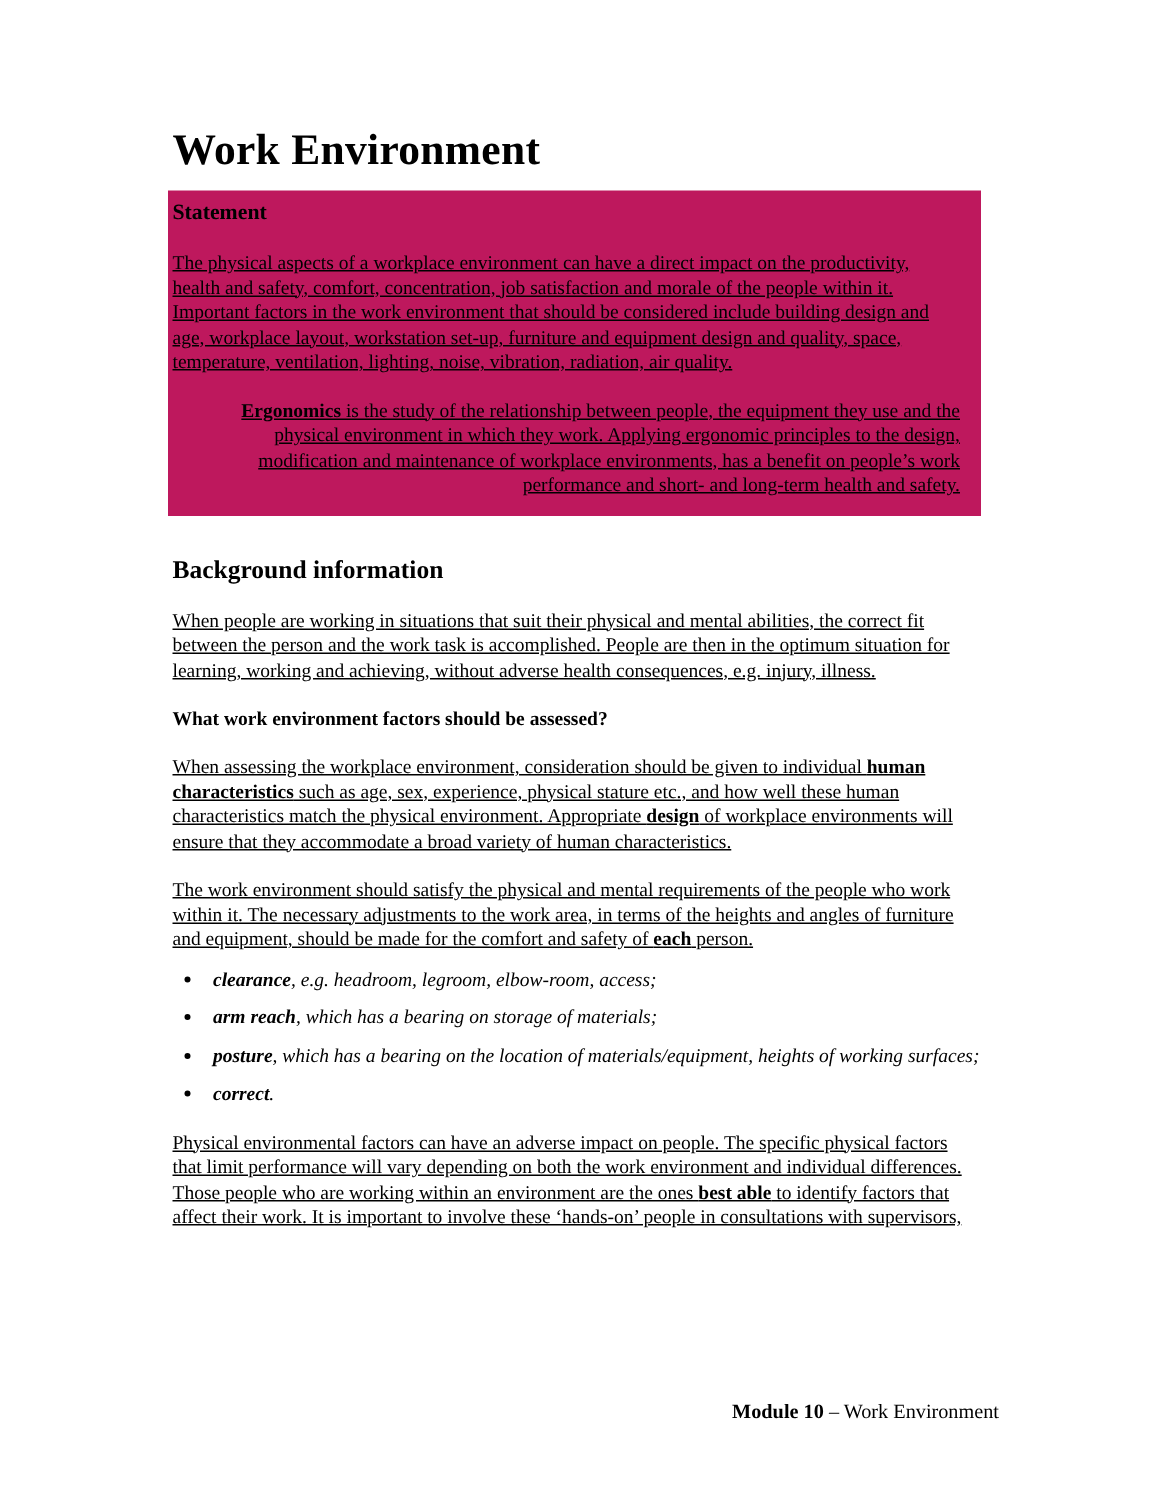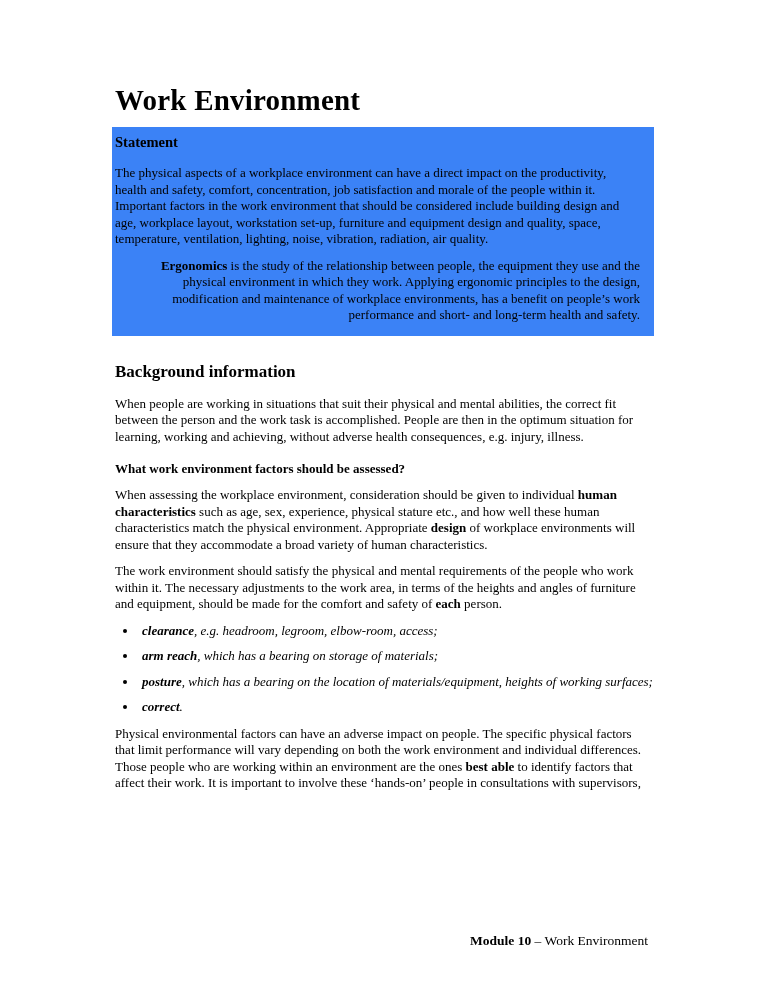--- a/index.html
+++ b/index.html
@@ -15,33 +15,34 @@
     overflow: hidden;
   }
   .bold { font-weight: bold; }
   h1.doc-title {
     font-size: 29px;
     font-weight: bold;
     margin: 0 0 10px 0;
     letter-spacing: 0.2px;
   }
   .statement-box {
-    background: #3b82f6;
+    background: #be185d;
     margin-left: -3px;
     padding: 7px 14px 12px 3px;
   }
   .statement-box h2 {
     font-size: 14.5px;
     font-weight: bold;
     margin: 0 0 14px 0;
   }
   p.body-text {
     font-size: 13px;
     line-height: 16.5px;
-    margin: 0 0 10px 0;
+    margin: 16px 0 10px 0;
+    text-decoration: underline;
   }
   .statement-box p.body-text:last-child { margin-bottom: 0; text-align: right; }
   h2.section-heading {
     font-size: 17px;
     font-weight: bold;
     margin: 26px 0 14px 0;
     font-family: Liberation Serif, serif;
   }
   h3.sub-heading {
     font-size: 13px;
@@ -55,21 +56,21 @@
   ul.char-list li {
     font-size: 13px;
     line-height: 16.5px;
     margin-bottom: 9px;
     padding-left: 4px;
     font-style: italic;
   }
   .page-footer {
     position: absolute;
     top: 933px;
-    right: 120px;
+    right: 102px;
     font-size: 13.5px;
     text-align: right;
     margin-left: 11px;
   }
 </style>
 </head>
 <body>
 
 <div class="page">
 

